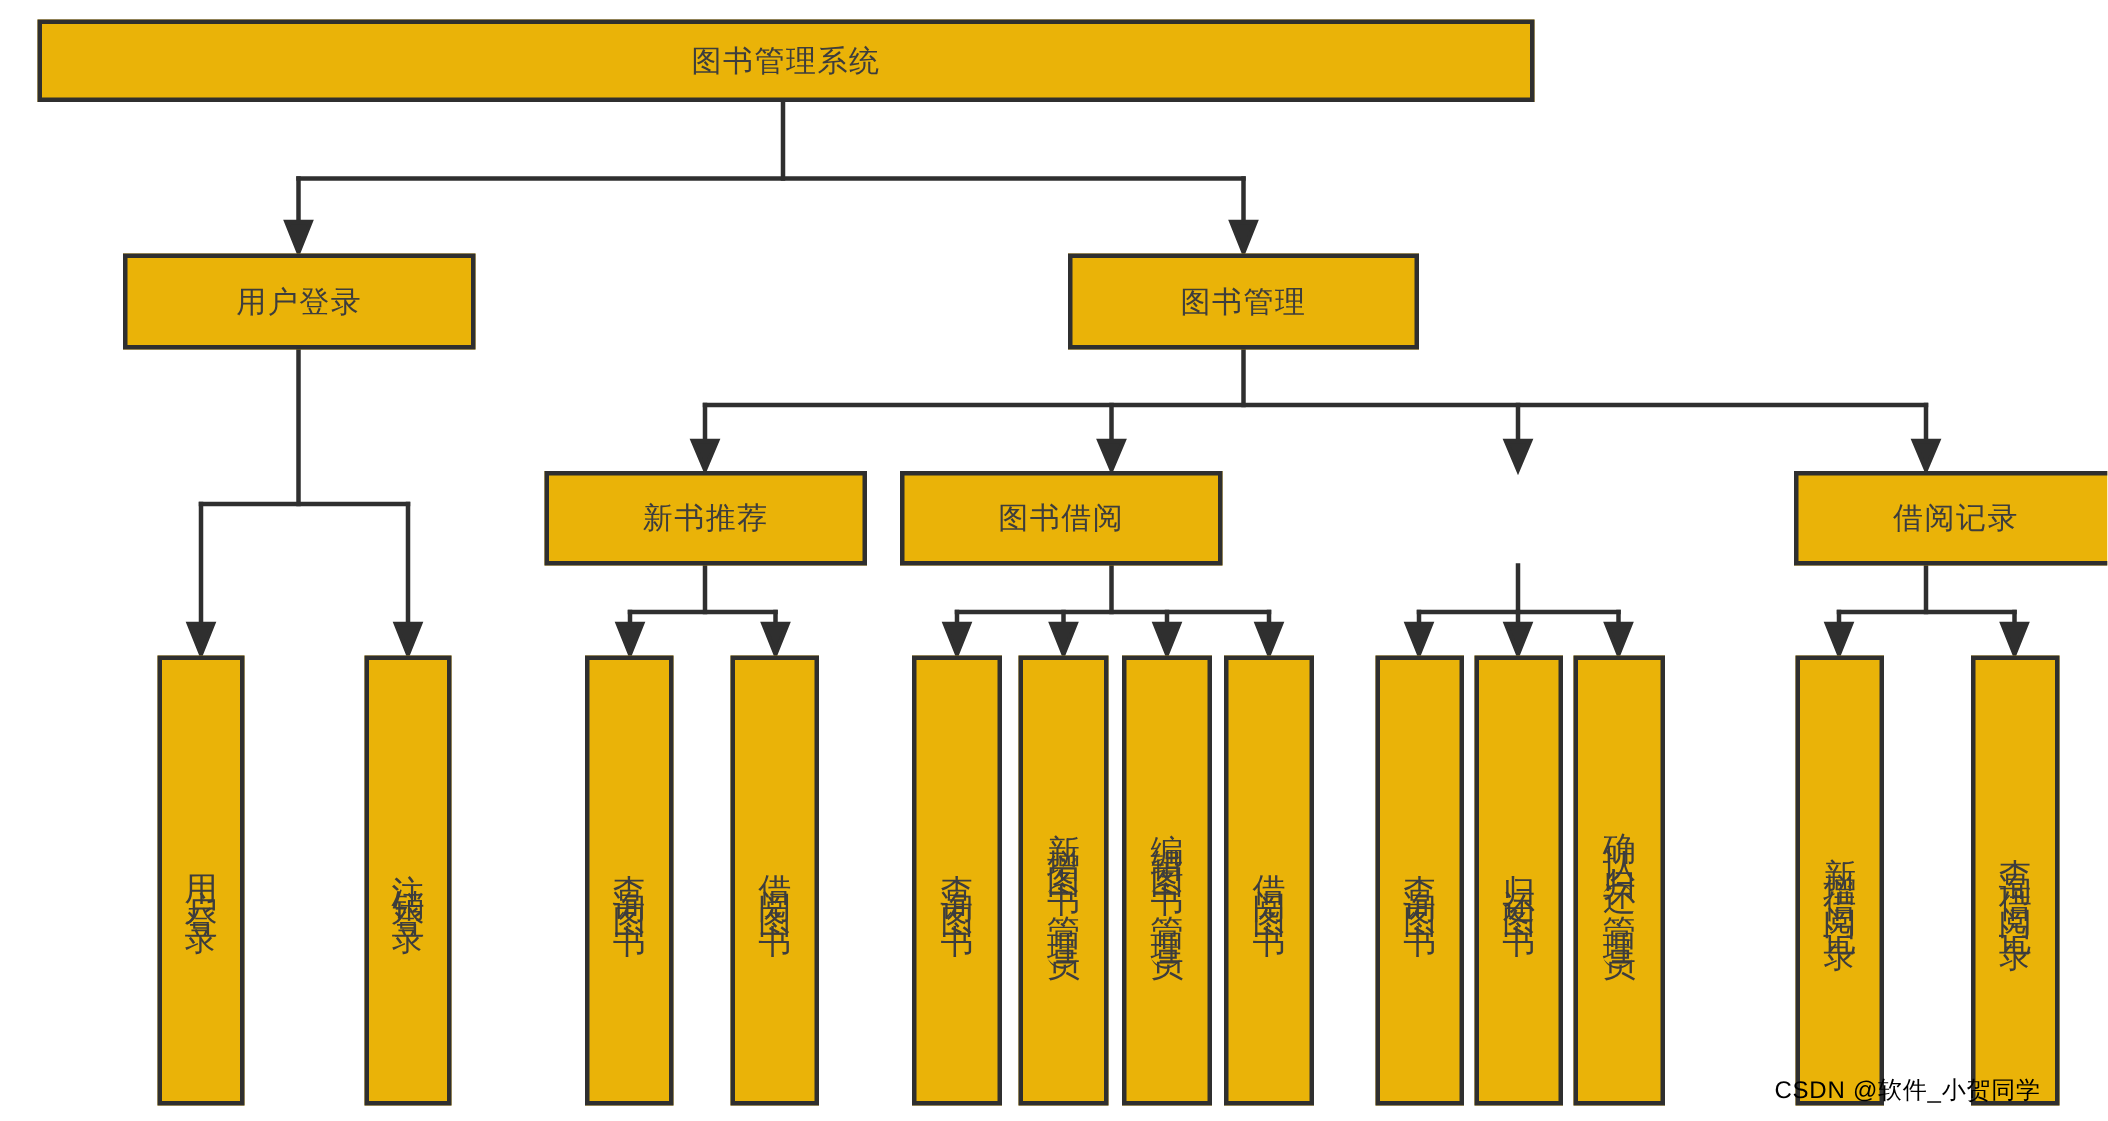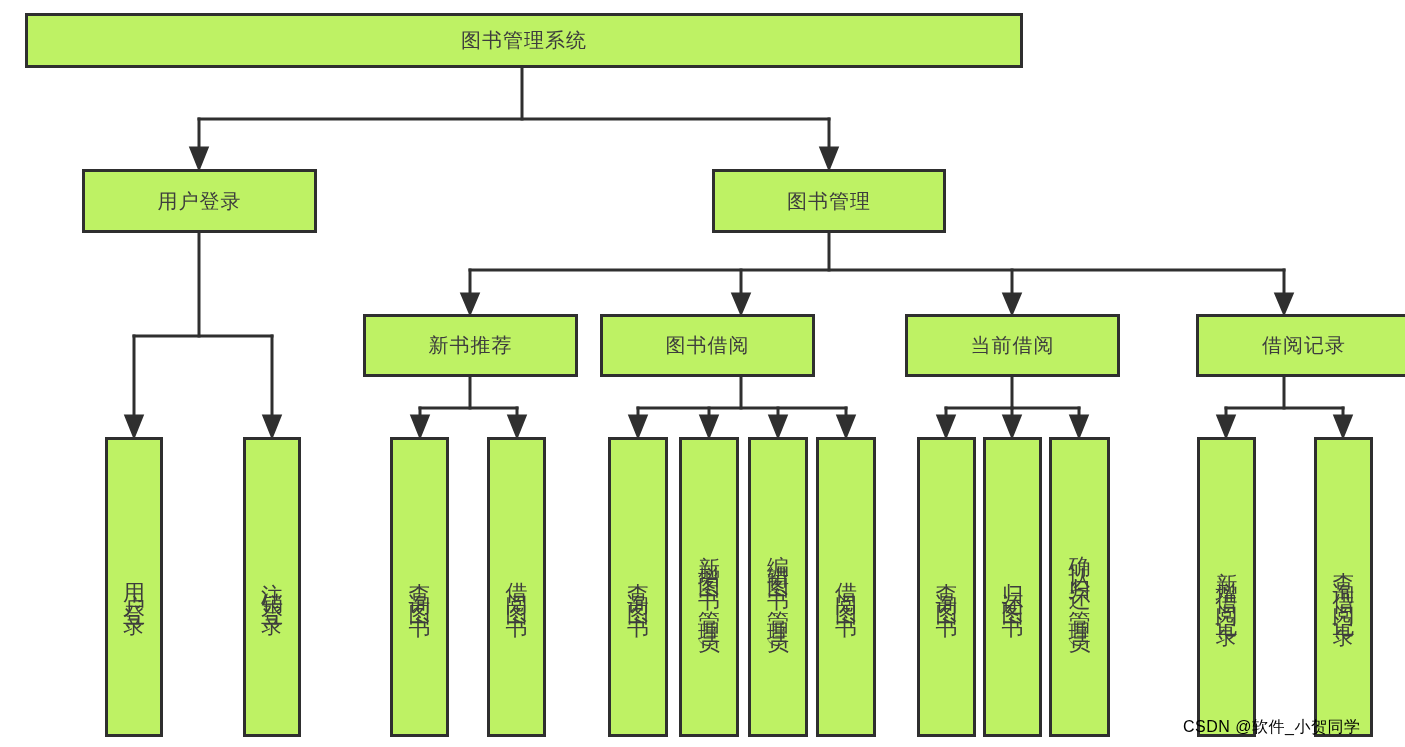--- a/index.html
+++ b/index.html
@@ -7,21 +7,21 @@
     position: relative;
     width: 1405px;
     height: 747px;
     background: #ffffff;
     font-family: "Liberation Sans", sans-serif;
     overflow: hidden;
   }
   svg.wires { position: absolute; left: 0; top: 0; z-index: 1; }
   .box {
     position: absolute;
-    background: #bef264;
+    background: #eab308;
     border: 3px solid #2f2f2f;
     box-sizing: border-box;
     display: flex;
     align-items: center;
     justify-content: center;
     color: #3d3d3d;
     z-index: 2;
   }
   .box.h span {
     font-size: 20px;
@@ -140,23 +140,20 @@
   <div class="box h" style="left:712px; top:169px; width:234px; height:64px;">
     <span>图书管理</span>
   </div>
 
   <div class="box h" style="left:363px; top:314px; width:215px; height:63px;">
     <span>新书推荐</span>
   </div>
   <div class="box h" style="left:600px; top:314px; width:215px; height:63px;">
     <span>图书借阅</span>
   </div>
-  <div class="box h" style="left:905px; top:314px; width:215px; height:63px;">
-    <span>当前借阅</span>
-  </div>
   <div class="box h" style="left:1176px; top:314px; width:216px; height:63px;margin-left:20px;">
     <span>借阅记录</span>
   </div>
 
   <div class="box v" style="left:105px; top:437px; width:58px; height:300px;">
     <span>用户登录</span>
   </div>
   <div class="box v" style="left:243px; top:437px; width:58px; height:300px;">
     <span>注销登录</span>
   </div>

